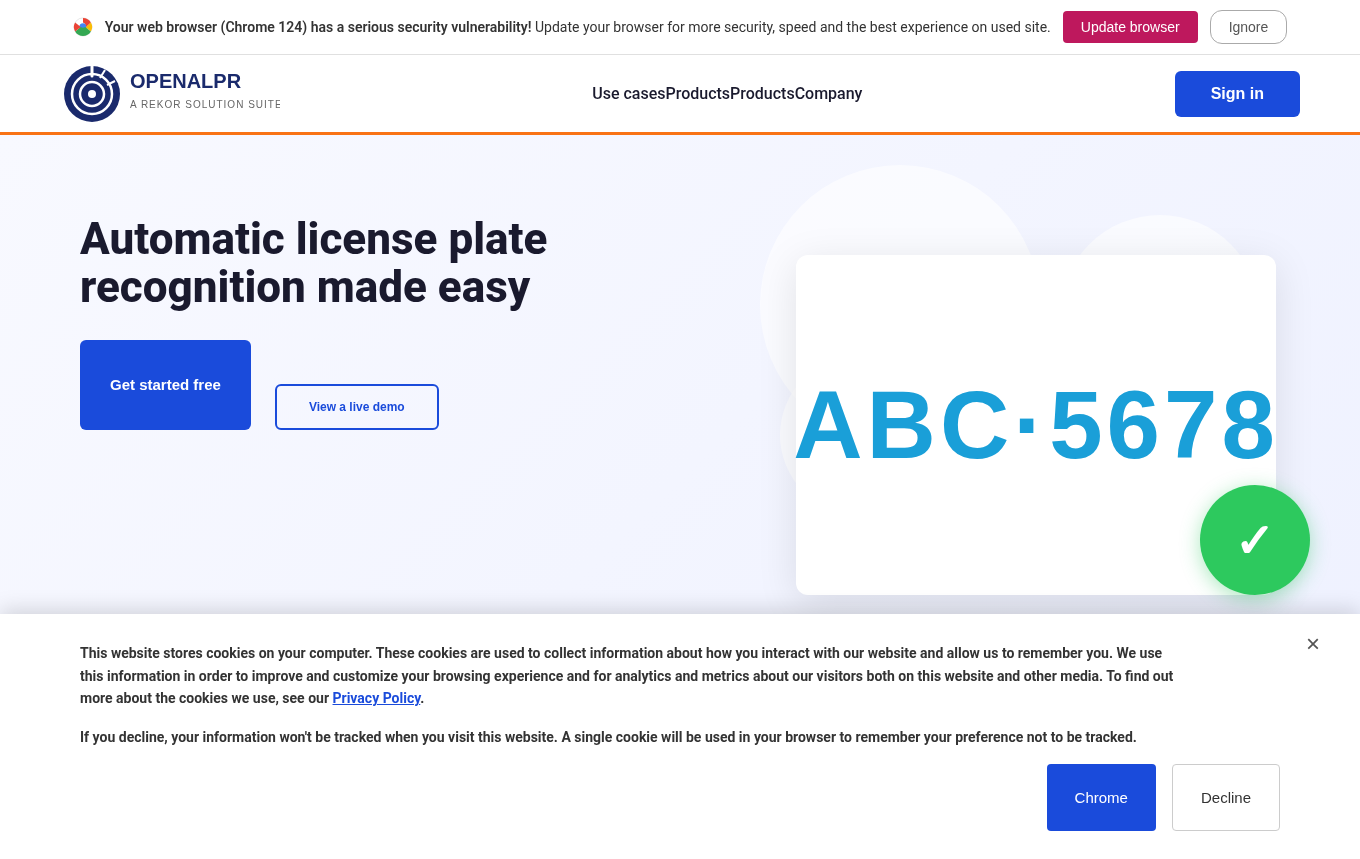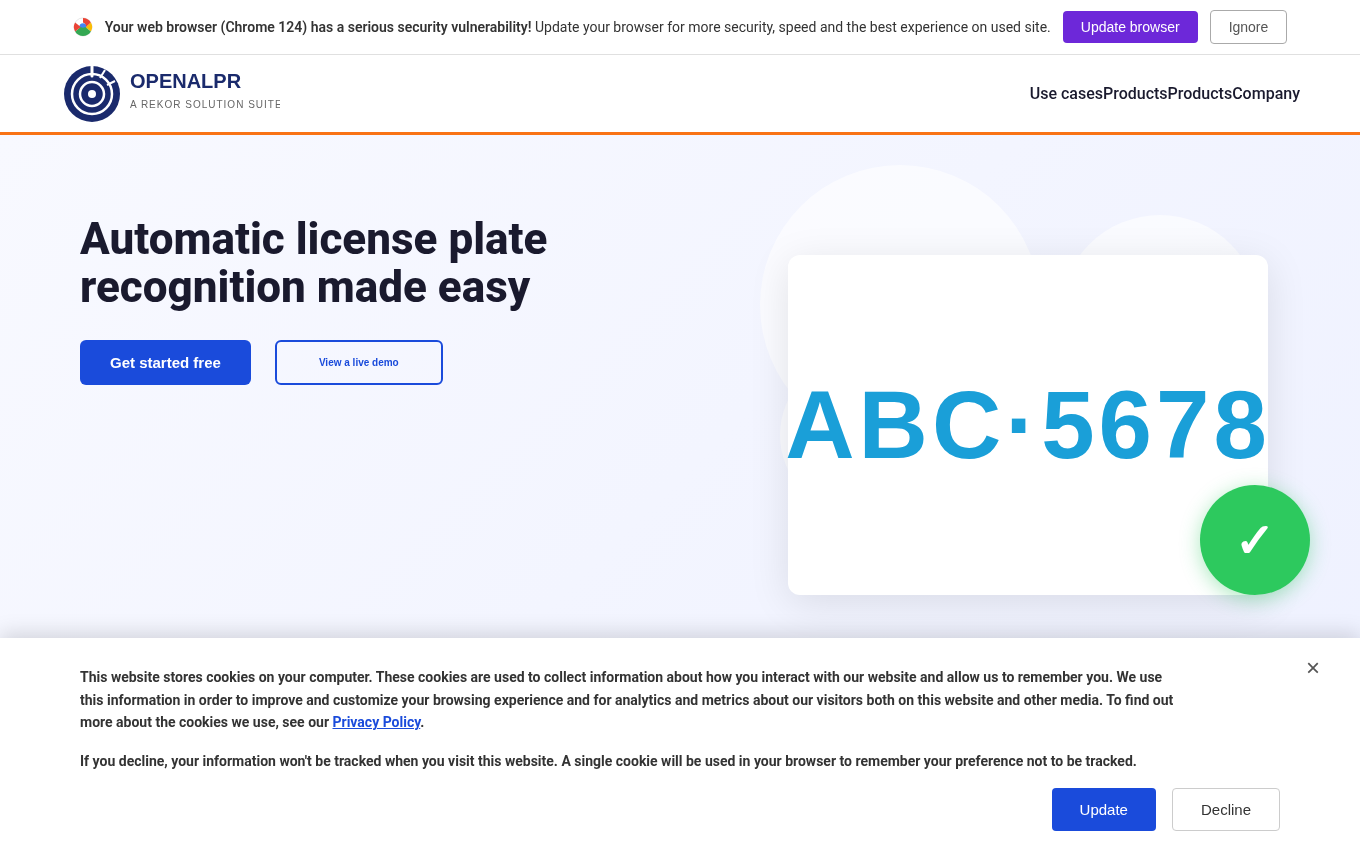--- a/index.html
+++ b/index.html
@@ -25,35 +25,35 @@
     }
     .chrome-icon {
       width: 20px;
       height: 20px;
       display: inline-flex;
       align-items: center;
       justify-content: center;
       flex-shrink: 0;
     }
     .btn-update {
-      background: #6d28d9;
+      background: #be185d;
       color: white;
       border: none;
       padding: 8px 18px;
       border-radius: 4px;
       font-size: 14px;
       font-weight: 500;
       cursor: pointer;
     }
     .btn-ignore {
       background: transparent;
       color: #555;
       border: 1px solid #aaa;
       padding: 8px 18px;
-      border-radius: 4px;
+      border-radius: 12px;
       font-size: 14px;
       font-weight: 500;
       cursor: pointer;
     }
 
     
     .navbar {
       background: #fff;
       padding: 0 60px;
       height: 80px;
@@ -129,25 +129,26 @@
       padding: 14px 30px;
       border-radius: 6px;
       font-size: 15px;
       font-weight: 600;
       cursor: pointer;
     }
     .btn-secondary-hero {
       background: transparent;
       color: #1a4bdb;
       border: 2px solid #1a4bdb;
-      padding: 14px 42px;
+      padding: 14px 32px;
       border-radius: 6px;
-      font-size: 10px;
+      font-size: 12px;
       font-weight: 600;
       cursor: pointer;
+      margin-top: 44px;
     }
 
     
     .hero-bg-blobs {
       position: absolute;
       right: 0;
       top: 0;
       width: 700px;
       height: 100%;
       z-index: 1;
@@ -158,21 +159,21 @@
       background: rgba(255,255,255,0.6);
     }
     .blob-1 { width: 280px; height: 280px; top: 30px; right: 320px; }
     .blob-2 { width: 200px; height: 200px; top: 80px; right: 100px; }
     .blob-3 { width: 160px; height: 160px; top: 220px; right: 420px; }
     .blob-4 { width: 220px; height: 220px; top: 200px; right: 200px; }
 
     
     .plate-display {
       position: absolute;
-      right: 92px;
+      right: 84px;
       top: 120px;
       width: 480px;
       height: 340px;
       background: white;
       border-radius: 12px;
       box-shadow: 0 8px 40px rgba(0,0,0,0.1);
       display: flex;
       align-items: center;
       justify-content: center;
       z-index: 3;
@@ -249,21 +250,21 @@
       border: none;
       padding: 12px 28px;
       border-radius: 4px;
       font-size: 15px;
       cursor: pointer;
     }
     .btn-decline {
       background: transparent;
       color: #333;
       border: 1px solid #ccc;
-      padding: 12px 28px;
+      padding: 24px 28px;
       border-radius: 4px;
       font-size: 15px;
       cursor: pointer;
     }
 
     
     .accessibility-btn {
       position: fixed;
       bottom: 160px;
       left: 20px;
@@ -335,20 +336,21 @@
       <a href="#">Products</a>
     </li>
     <li>
       <a href="#">Products</a>
     </li>
     <li>
       <a href="#">Company</a>
     </li>
   </ul>
 
+  <button class="btn-signin">Sign in</button>
 </nav>
 
 <section class="hero">
 
   <div class="hero-bg-blobs">
     <div class="blob blob-1"></div>
     <div class="blob blob-2"></div>
     <div class="blob blob-3"></div>
     <div class="blob blob-4"></div>
   </div>
@@ -370,20 +372,20 @@
   </div>
 </section>
 
 <div class="cookie-modal">
   <button class="cookie-close">×</button>
   <p class="cookie-text">
     <span>This website stores cookies on your computer. These cookies are used to collect information about how you interact with our website and allow us to remember you. We use this information in order to improve and customize your browsing experience and for analytics and metrics about our visitors both on this website and other media. To find out more about the cookies we use, see our </span><a href="#">Privacy Policy</a><span>.</span>
   </p>
   <p class="cookie-text">If you decline, your information won't be tracked when you visit this website. A single cookie will be used in your browser to remember your preference not to be tracked.</p>
   <div class="cookie-buttons">
-    <button class="btn-accept">Update</button>
+    <button class="btn-accept">Chrome</button>
     <button class="btn-decline">Decline</button>
   </div>
 </div>
 
 <div class="accessibility-btn">
   <span>♿</span>
 </div>
 
 </body></html>

